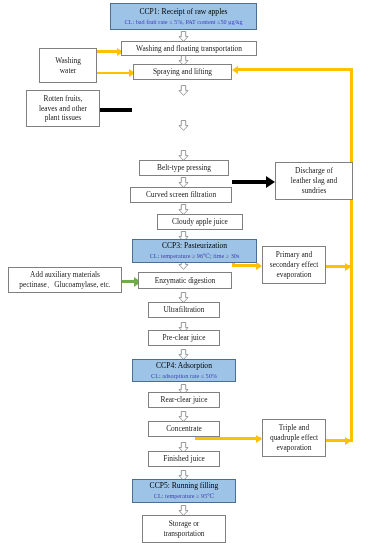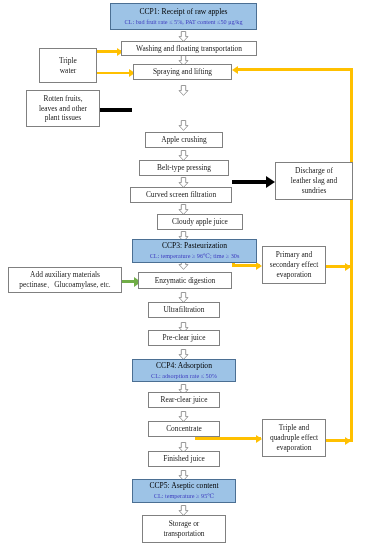--- a/index.html
+++ b/index.html
@@ -159,38 +159,35 @@
   <div class="node ccp" style="left:110px;top:3px;width:147px;height:27px;">
     <span class="t1">CCP1: Receipt of raw apples</span>
     <span class="t2">CL: bad fruit rate ≤ 5%, PAT content ≤50 μg/kg</span>
   </div>
 
   <div class="node" style="left:121px;top:41px;width:136px;height:15px;">
     <span class="t1">Washing and floating transportation</span>
   </div>
 
   <div class="node" style="left:39px;top:48px;width:58px;height:35px;">
-    <span class="t1">Triple
+    <span class="t1">Washing
 water</span>
   </div>
 
   <div class="node" style="left:133px;top:64px;width:99px;height:16px;">
     <span class="t1">Spraying and lifting</span>
   </div>
 
   <div class="node" style="left:26px;top:90px;width:74px;height:37px;">
     <span class="t1">Rotten fruits,
 leaves and other
 plant tissues</span>
   </div>
 
 
-  <div class="node" style="left:145px;top:132px;width:78px;height:16px;">
-    <span class="t1">Apple crushing</span>
-  </div>
 
   <div class="node" style="left:139px;top:160px;width:90px;height:16px;font-family:Liberation Serif, serif;">
     <span class="t1">Belt-type pressing</span>
   </div>
 
   <div class="node" style="left:130px;top:187px;width:102px;height:16px;">
     <span class="t1">Curved screen filtration</span>
   </div>
 
   <div class="node" style="left:275px;top:162px;width:78px;height:38px;">
@@ -248,21 +245,21 @@
     <span class="t1">Triple and
 quadruple effect
 evaporation</span>
   </div>
 
   <div class="node" style="left:148px;top:451px;width:72px;height:16px;">
     <span class="t1">Finished juice</span>
   </div>
 
   <div class="node ccp" style="left:132px;top:479px;width:104px;height:24px;">
-    <span class="t1">CCP5: Aseptic content</span>
+    <span class="t1">CCP5: Running filling</span>
     <span class="t2">CL: temperature ≥ 95℃</span>
   </div>
 
   <div class="node" style="left:142px;top:515px;width:84px;height:28px;">
     <span class="t1">Storage or
 transportation</span>
   </div>
 
 </div>
 

